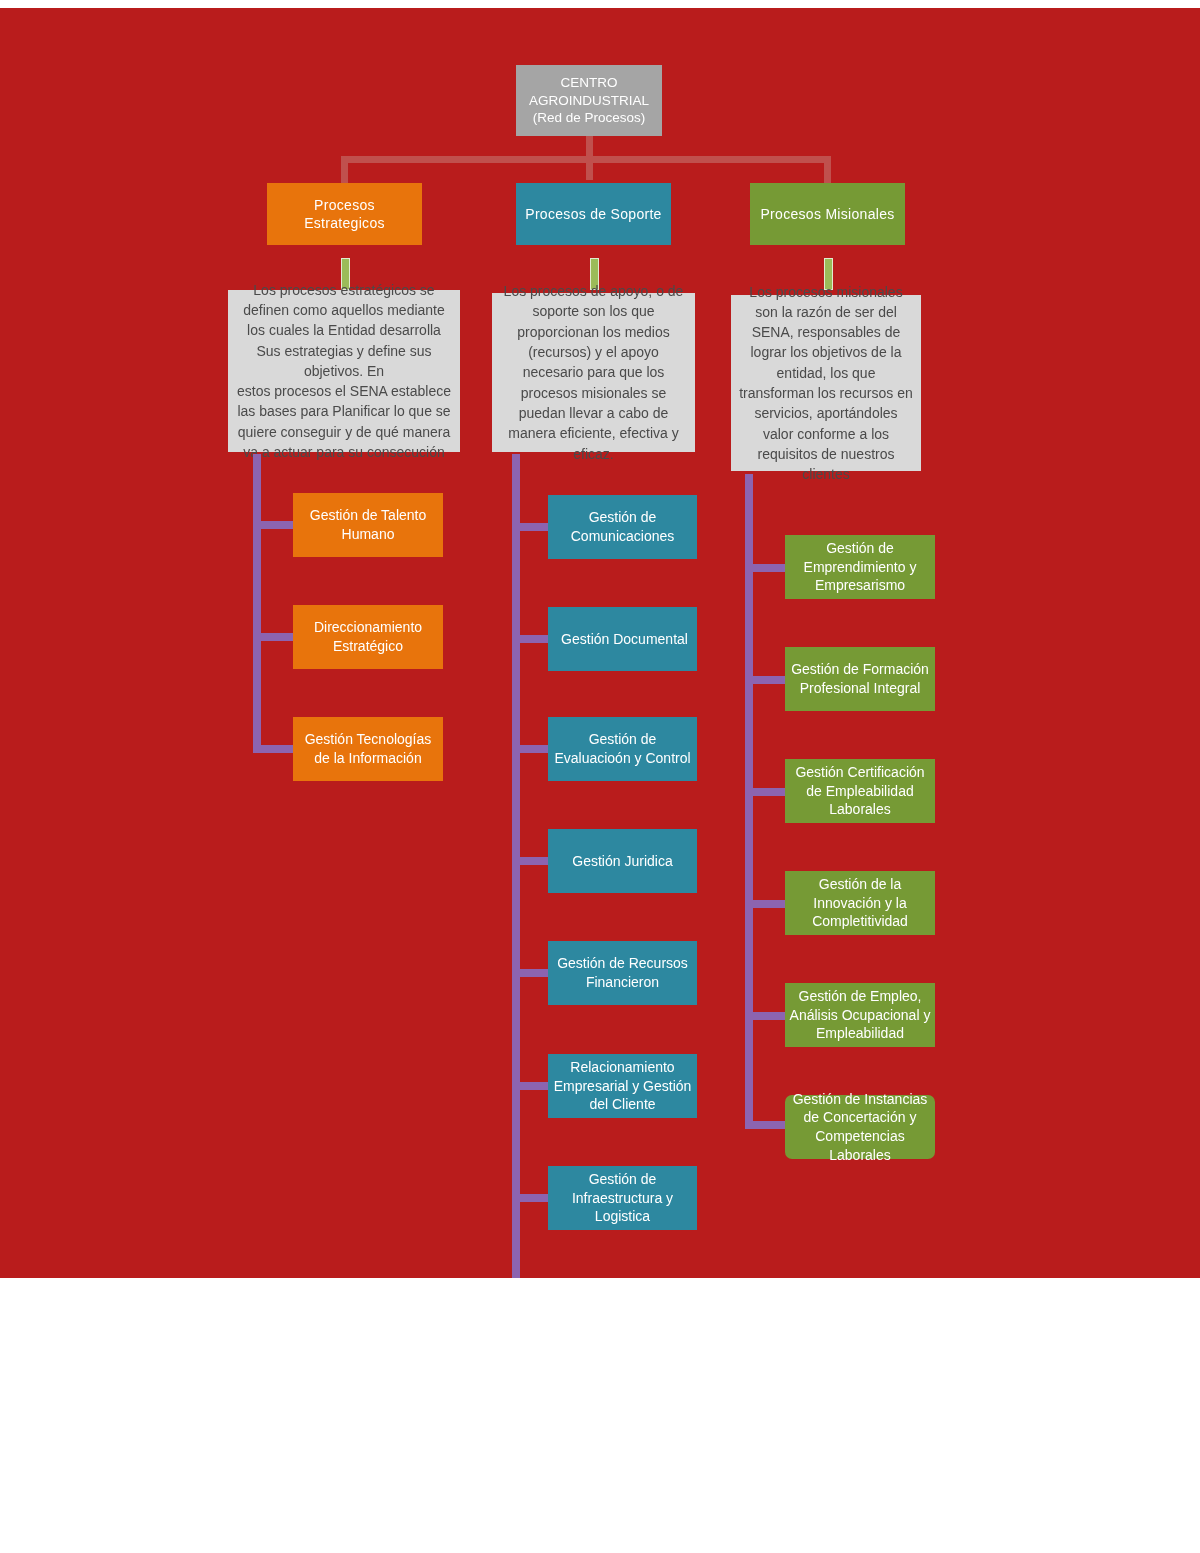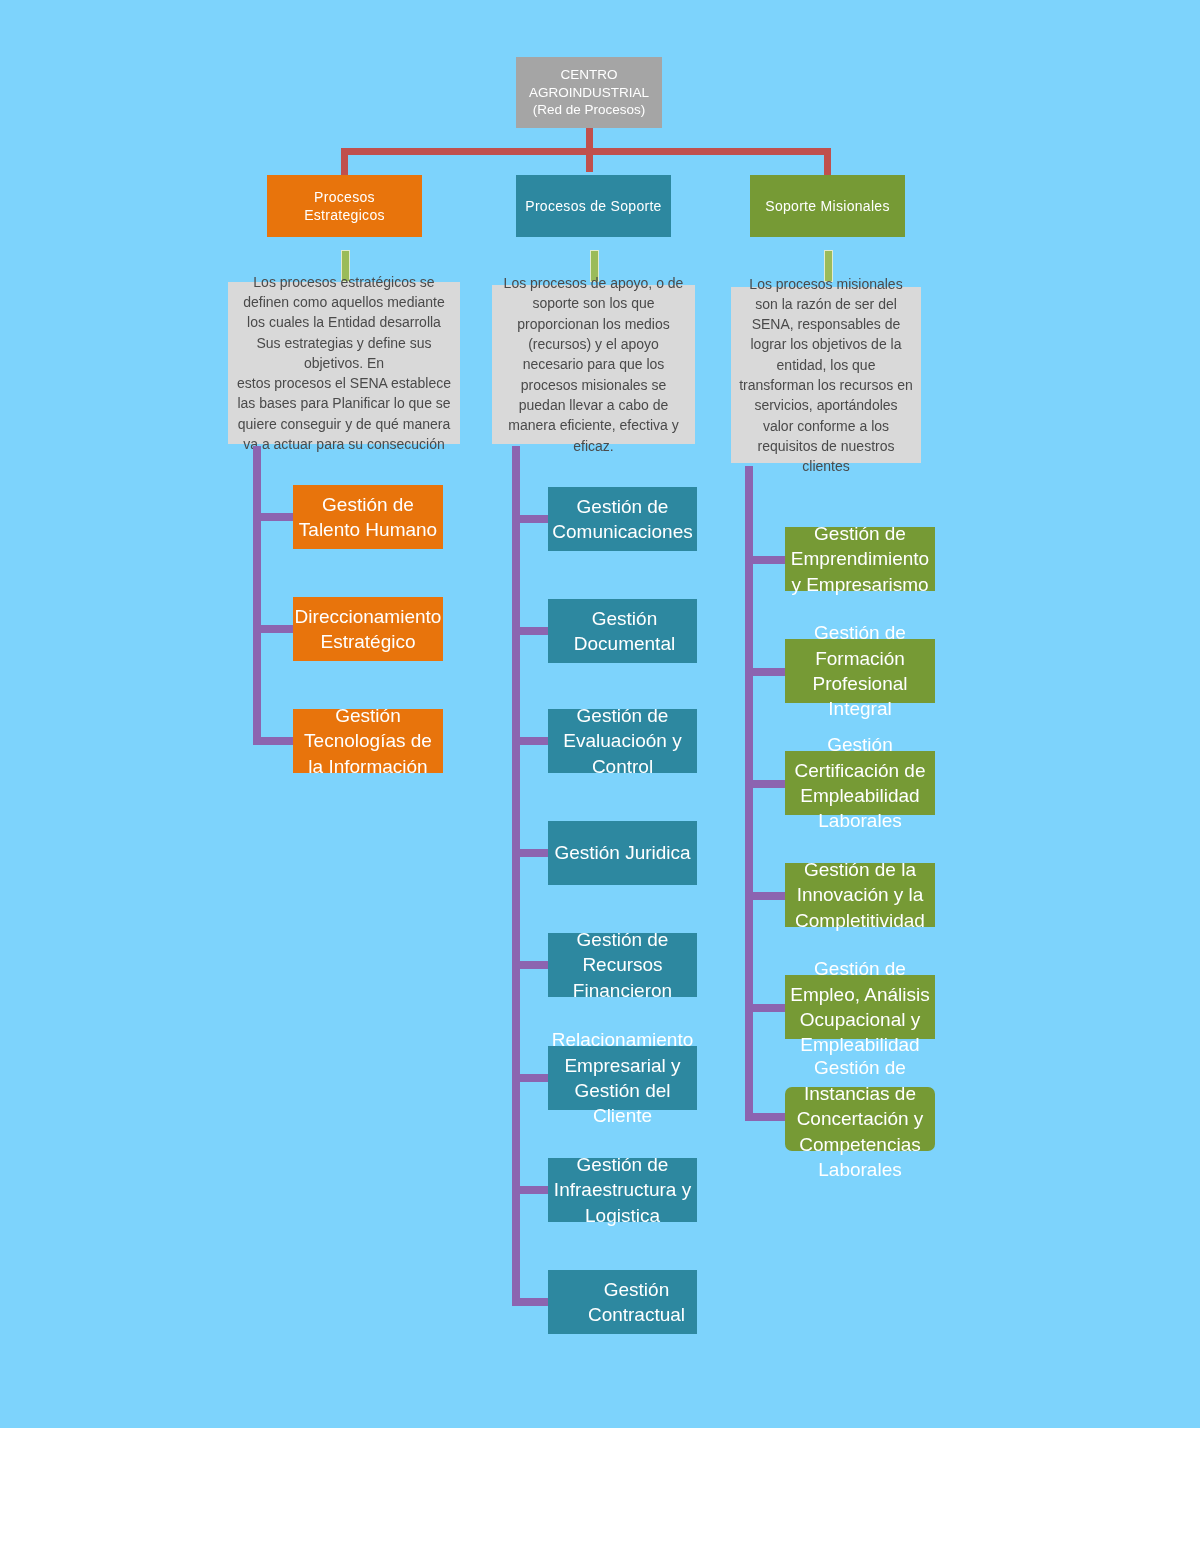--- a/index.html
+++ b/index.html
@@ -8,23 +8,24 @@
     padding: 0;
     background: #ffffff;
   }
   body {
     font-family: "Liberation Sans", sans-serif;
     color: #3a3a3a;
   }
   .canvas {
     position: relative;
     width: 1200px;
-    height: 1428px;
-    background: #7dd3fc;
+    height: 1270px;
+    background: #b91c1c;
     overflow: hidden;
+    margin-top: 8px;
   }
 
   
   .box {
     position: absolute;
     box-sizing: border-box;
     display: flex;
     align-items: center;
     justify-content: center;
     text-align: center;
@@ -52,21 +53,21 @@
   .box-desc {
     background: #d9d9d9;
     color: #4a4a4a;
     font-size: 14px;
     padding: 6px 8px;
     line-height: 1.45;
   }
 
   .box-leaf {
     color: #ffffff;
-    font-size: 19px;
+    font-size: 14px;
     padding: 4px 4px;
     line-height: 1.34;
   }
   .leaf-strategic { background: #e8740c; }
   .leaf-support   { background: #2d88a0; }
   .leaf-missional { background: #769a35; }
 
   
   .conn {
     position: absolute;
@@ -87,21 +88,21 @@
 
   <div class="conn conn-red" style="left:586px; top:128px; width:7px; height:44px;"></div>
   <div class="conn conn-red" style="left:341px; top:148px; width:490px; height:7px;"></div>
   <div class="conn conn-red" style="left:341px; top:148px; width:7px; height:28px;"></div>
   <div class="conn conn-red" style="left:824px; top:148px; width:7px; height:28px;"></div>
 
   <div class="box box-cat cat-strategic" style="left:267px; top:175px; width:155px; height:62px;">Procesos Estrategicos</div>
 
   <div class="box box-cat cat-support" style="left:516px; top:175px; width:155px; height:62px;">Procesos de Soporte</div>
 
-  <div class="box box-cat cat-missional" style="left:750px; top:175px; width:155px; height:62px;">Soporte Misionales</div>
+  <div class="box box-cat cat-missional" style="left:750px; top:175px; width:155px; height:62px;">Procesos Misionales</div>
 
   <div class="conn conn-green" style="left:341px; top:250px; width:9px; height:32px;"></div>
   <div class="conn conn-green" style="left:590px; top:250px; width:9px; height:32px;"></div>
   <div class="conn conn-green" style="left:824px; top:250px; width:9px; height:32px;"></div>
 
   <div class="box box-desc" style="left:228px; top:282px; width:232px; height:162px;">Los procesos estratégicos se definen como aquellos mediante los cuales la Entidad desarrolla Sus estrategias y define sus objetivos. En
 estos procesos el SENA establece las bases para Planificar lo que se quiere conseguir y de qué manera va a actuar para su consecución</div>
 
   <div class="box box-desc" style="left:492px; top:285px; width:203px; height:159px;">Los procesos de apoyo, o de soporte son los que proporcionan los medios (recursos) y el apoyo necesario para que los procesos misionales se puedan llevar a cabo de manera eficiente, efectiva y eficaz.</div>
 

